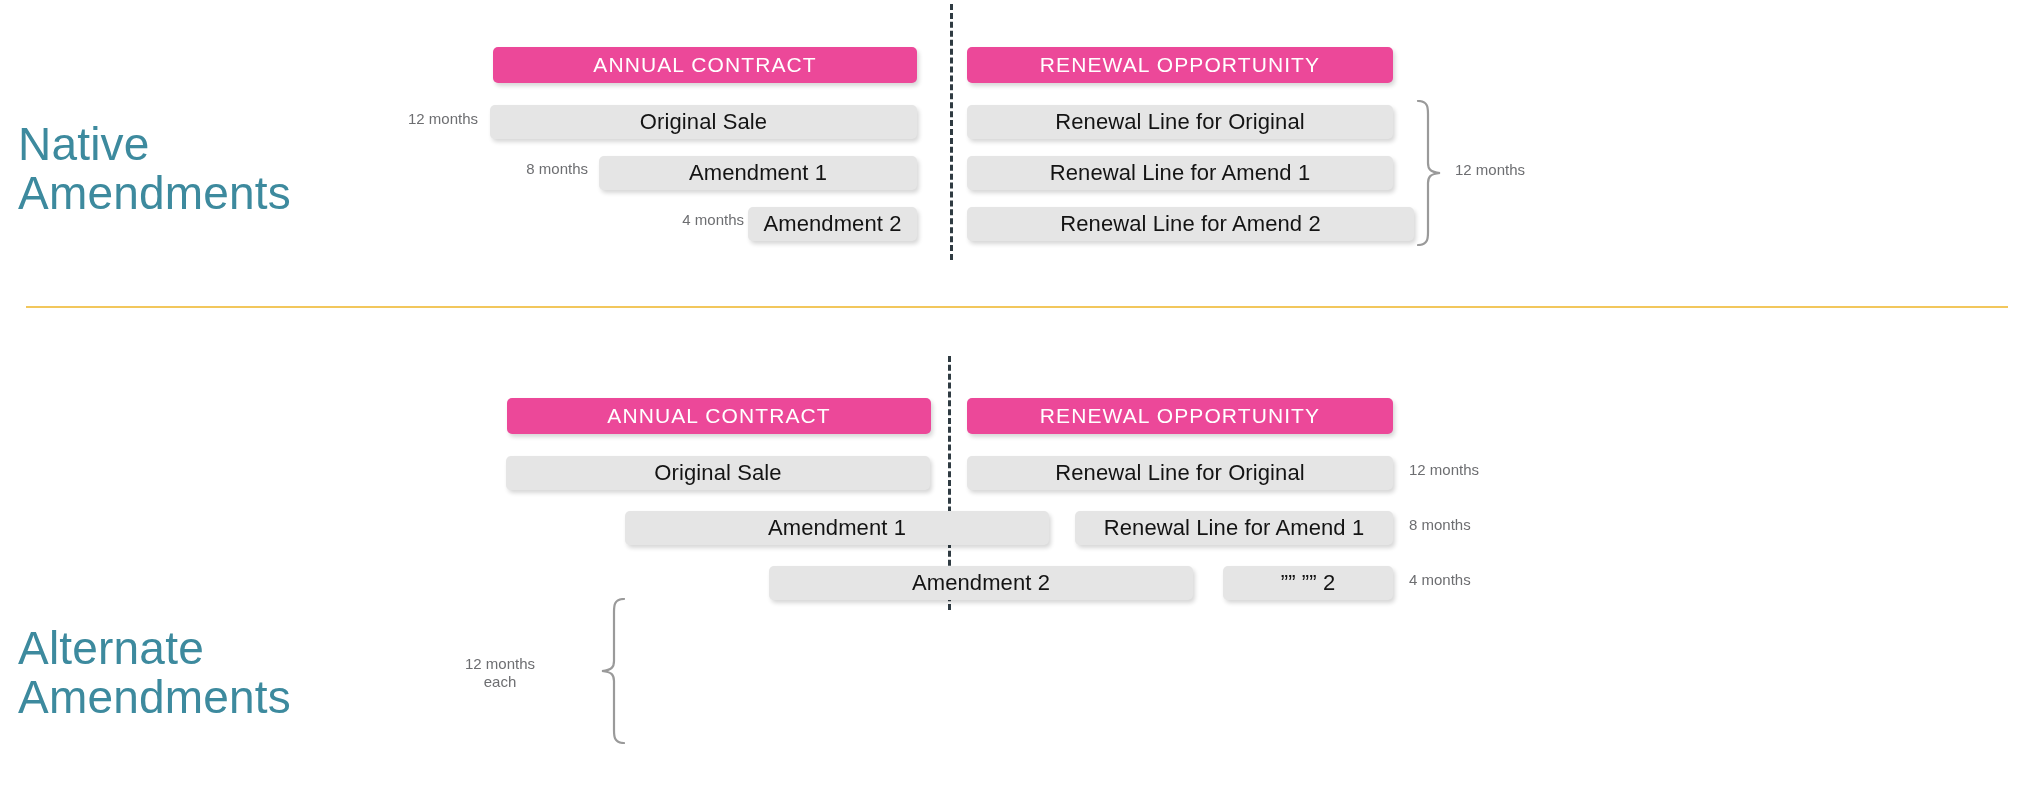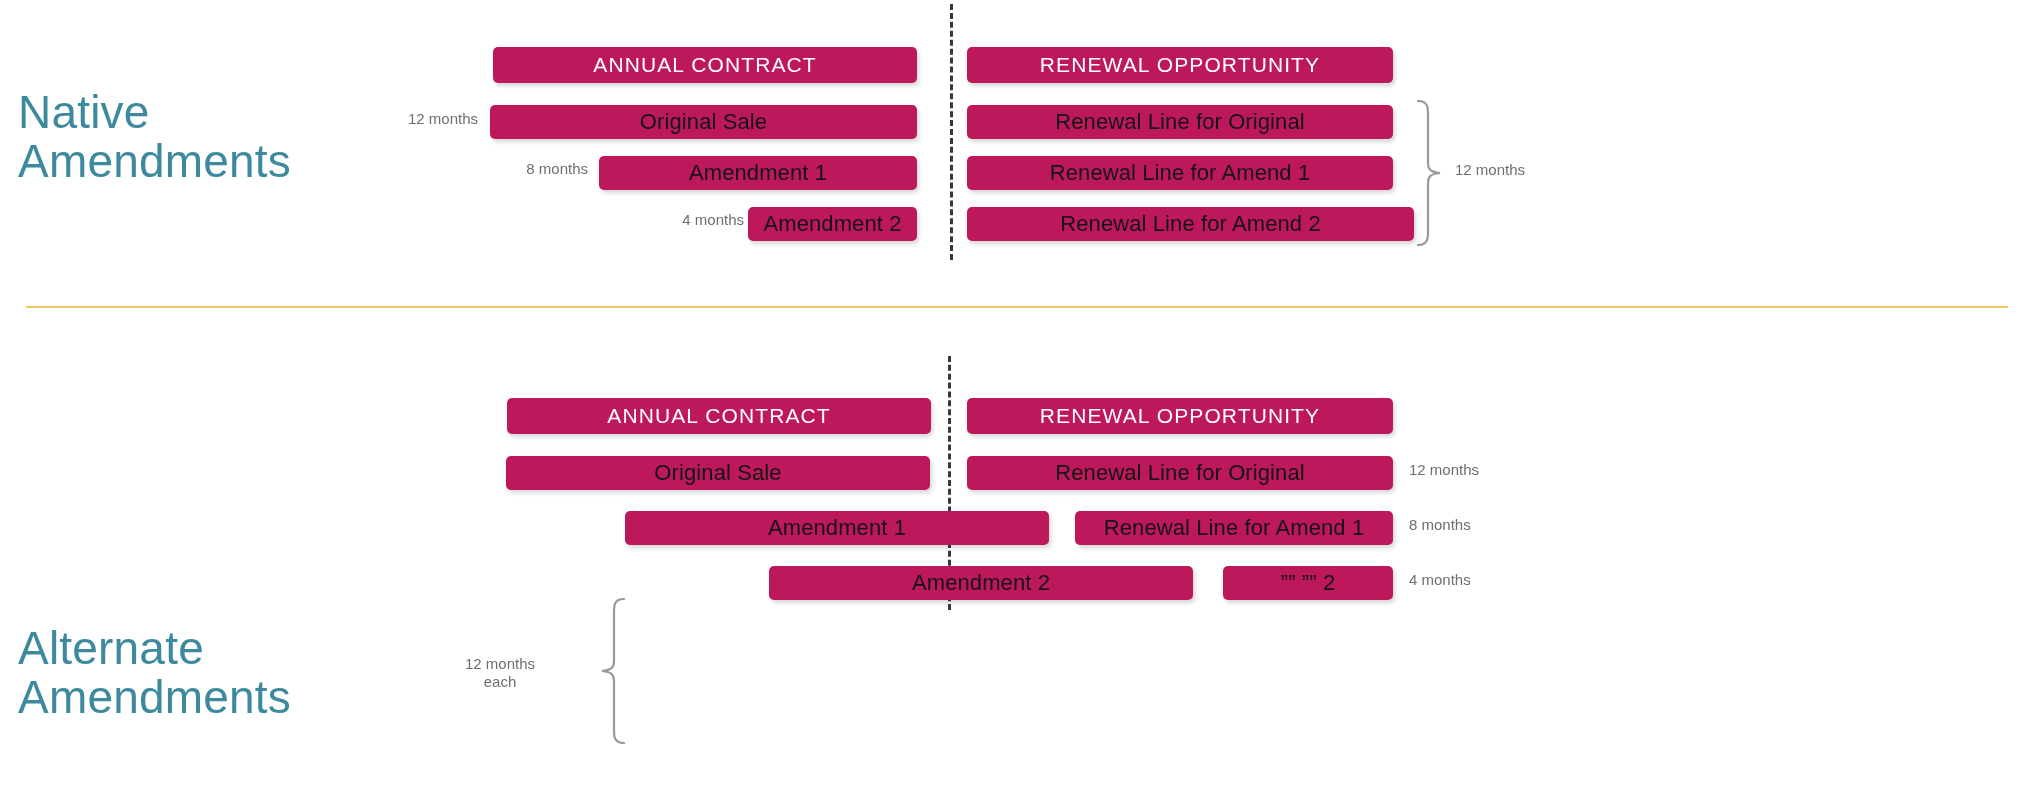--- a/index.html
+++ b/index.html
@@ -25,21 +25,21 @@
   
   .section-title {
     position: absolute;
     font-size: 46px;
     line-height: 1.06;
     font-weight: 400;
     color: #3d8a9e;
     letter-spacing: 0.2px;
     white-space: pre-line;
   }
-  #title-native  { left: 18px; top: 88px; }
+  #title-native  { left: 18px; top: 120px; }
   #title-alt     { left: 18px; top: 624px; }
 
   
   .panel-divider {
     position: absolute;
     left: 26px;
     top: 306px;
     width: 1982px;
     height: 2px;
     background: #f2c75c;
@@ -62,28 +62,28 @@
     box-sizing: border-box;
     display: flex;
     align-items: center;
     justify-content: center;
     box-shadow: 2px 3px 4px rgba(0,0,0,0.16);
     font-size: 21px;
     white-space: nowrap;
     overflow: hidden;
   }
   .bar.header {
-    background: #be185d;
+    background: #ec4899;
     color: #ffffff;
     height: 36px;
     font-size: 21px;
     letter-spacing: 1.1px;
   }
   .bar.line {
-    background: #be185d;
+    background: #e5e5e5;
     color: #141414;
     font-size: 22px;
     letter-spacing: 0.1px;
   }
 
   
   .month-label {
     position: absolute;
     font-size: 15px;
     color: #6d6e71;

